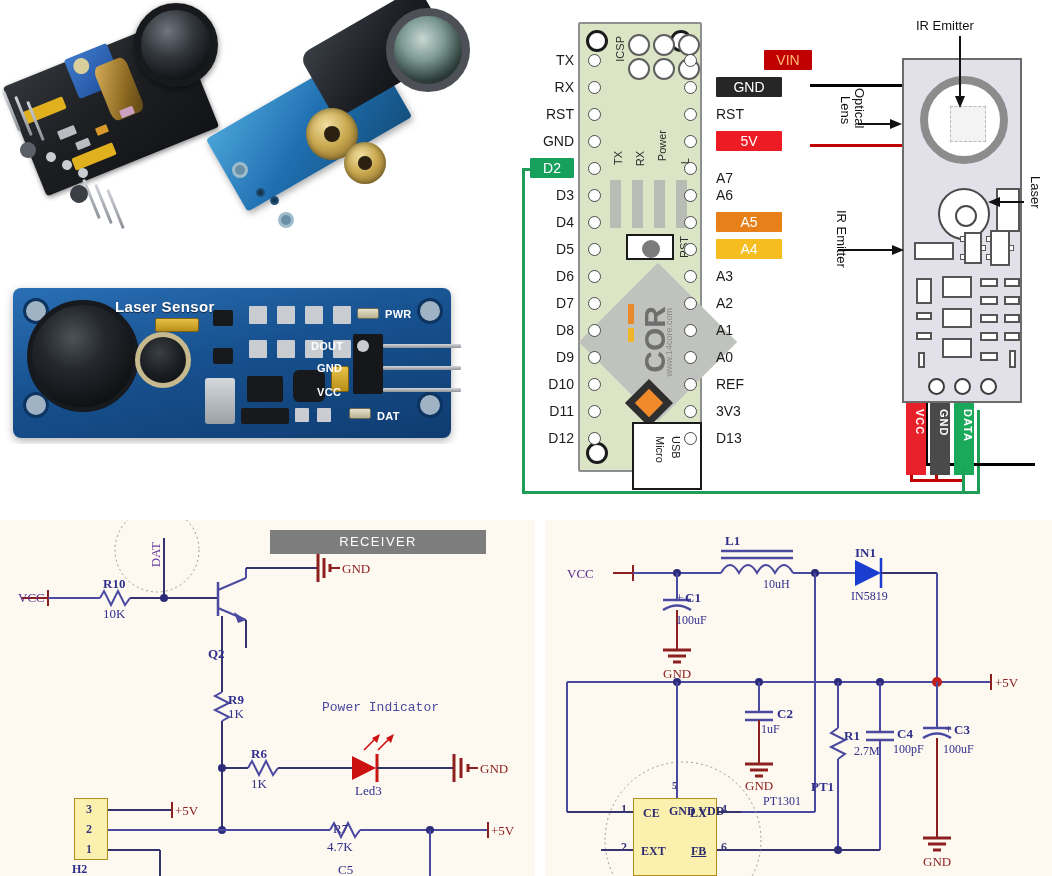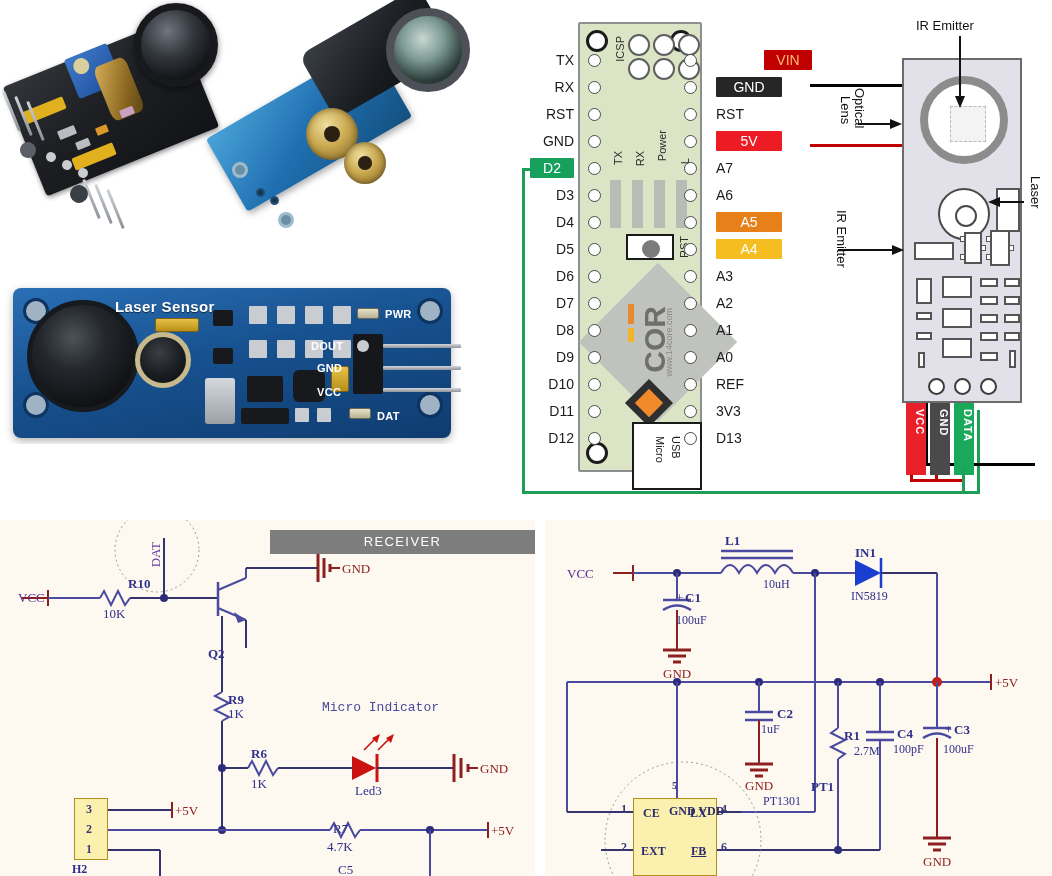--- a/index.html
+++ b/index.html
@@ -169,21 +169,21 @@
   
   #sch-left{
     position:absolute;left:0px;top:520px;width:535px;height:356px;
     background:#fdf8f0;overflow:hidden;
   }
   #sch-right{
     position:absolute;left:545px;top:520px;width:507px;height:356px;
     background:#fdf8f0;overflow:hidden;
   }
   .banner{
-    position:absolute;left:270px;top:530px;width:265px;height:24px;background:#7d7d7d;
+    position:absolute;left:270px;top:530px;width:216px;height:24px;background:#7d7d7d;
     color:#fff;font-size:13px;letter-spacing:1.4px;text-align:center;line-height:24px;
   }
   .lbl{position:absolute;font-family:"Liberation Serif",serif;font-size:12px;color:#30308c;}
   .lbl.red{color:#8c2020;}
   .lbl.purple{color:#6a3fa0;}
   .lbl.vert{writing-mode:vertical-rl;transform:rotate(180deg);}
   .pinbox{position:absolute;background:#fbf0ae;border:1.5px solid #b08f20;}
   .pinnum{position:absolute;font-family:"Liberation Serif",serif;font-size:12px;font-weight:bold;color:#3a3a7a;}
   .pinname{position:absolute;font-family:"Liberation Serif",serif;font-size:12px;font-weight:bold;color:#2b2b6e;}
   svg.ovl{position:absolute;left:0;top:0;overflow:visible;}
@@ -377,21 +377,21 @@
         <div class="pinlabel left" style="left: 0px; top: 374px; width: 54px;">D10</div>
         <div class="pinlabel left" style="left: 0px; top: 401px; width: 54px;">D11</div>
         <div class="pinlabel left" style="left: 0px; top: 428px; width: 54px;">D12</div>
       </div>
 
     <div id="right-pins">
         <div class="pinlabel right tag" style="left: 196px; top: 50px; background: rgb(192, 0, 0); color: #fdba74; width: 48px; text-align: center; margin-left: 48px;">VIN</div>
         <div class="pinlabel right tag" style="left: 196px; top: 77px; background: rgb(38, 38, 38); color: rgb(255, 255, 255); width: 66px; text-align: center;">GND</div>
         <div class="pinlabel right" style="left: 196px; top: 104px;">RST</div>
         <div class="pinlabel right tag" style="left: 196px; top: 131px; background: rgb(237, 28, 36); color: rgb(255, 255, 255); width: 66px; text-align: center;">5V</div>
-        <div class="pinlabel right" style="left: 196px; top: 158px;">A7</div>
+        <div class="pinlabel right" style="left: 196px; top: 168px;">A7</div>
         <div class="pinlabel right" style="left: 196px; top: 185px;">A6</div>
         <div class="pinlabel right tag" style="left: 196px; top: 212px; background: rgb(232, 128, 26); color: rgb(255, 255, 255); width: 66px; text-align: center;">A5</div>
         <div class="pinlabel right tag" style="left: 196px; top: 239px; background: rgb(245, 189, 31); color: rgb(255, 255, 255); width: 66px; text-align: center;">A4</div>
         <div class="pinlabel right" style="left: 196px; top: 266px;">A3</div>
         <div class="pinlabel right" style="left: 196px; top: 293px;">A2</div>
         <div class="pinlabel right" style="left: 196px; top: 320px;">A1</div>
         <div class="pinlabel right" style="left: 196px; top: 347px;">A0</div>
         <div class="pinlabel right" style="left: 196px; top: 374px;">REF</div>
         <div class="pinlabel right" style="left: 196px; top: 401px;">3V3</div>
         <div class="pinlabel right" style="left: 196px; top: 428px;">D13</div>
@@ -530,29 +530,29 @@
 
     <div class="pinbox" style="left:74px;top:278px;width:34px;height:62px;"></div>
     <div class="pinnum" style="left:86px;top:282px;">3</div>
     <div class="pinnum" style="left:86px;top:302px;">2</div>
     <div class="pinnum" style="left:86px;top:322px;">1</div>
     <div class="lbl" style="left:72px;top:342px;font-weight:bold;">H2</div>
 
     <div class="lbl" style="left:18px;top:70px;font-size:13px;color:#5a2a8c;">VCC</div>
     <div class="lbl purple vert" style="left:148px;top:22px;font-size:13px;">DAT</div>
 
-    <div class="lbl" style="left:103px;top:56px;font-weight:bold;font-size:13px;margin-left:25px;">R10</div>
+    <div class="lbl" style="left:103px;top:56px;font-weight:bold;font-size:13px;">R10</div>
     <div class="lbl" style="left:103px;top:86px;font-size:13px;">10K</div>
     <div class="lbl" style="left:208px;top:126px;font-weight:bold;font-size:13px;">Q2</div>
     <div class="lbl" style="left:228px;top:172px;font-weight:bold;font-size:13px;">R9</div>
     <div class="lbl" style="left:228px;top:186px;font-size:13px;">1K</div>
     <div class="lbl" style="left:251px;top:226px;font-weight:bold;font-size:13px;">R6</div>
     <div class="lbl" style="left:251px;top:256px;font-size:13px;">1K</div>
     <div class="lbl" style="left:355px;top:263px;font-size:13px;">Led3</div>
-    <div class="lbl" style="left:322px;top:180px;font-family:'Liberation Mono',monospace;font-size:13px;color:#4a4aa0;">Micro Indicator</div>
+    <div class="lbl" style="left:322px;top:180px;font-family:'Liberation Mono',monospace;font-size:13px;color:#4a4aa0;">Power Indicator</div>
     <div class="lbl" style="left:333px;top:301px;font-weight:normal;font-size:13px;">R7</div>
     <div class="lbl" style="left:327px;top:319px;font-size:13px;">4.7K</div>
     <div class="lbl" style="left:338px;top:342px;font-size:13px;">C5</div>
 
     <div class="lbl red" style="left:342px;top:41px;font-size:13px;">GND</div>
     <div class="lbl red" style="left:480px;top:241px;font-size:13px;">GND</div>
     <div class="lbl red" style="left:175px;top:283px;font-size:13px;">+5V</div>
     <div class="lbl red" style="left:491px;top:303px;font-size:13px;">+5V</div>
   </div>
 

